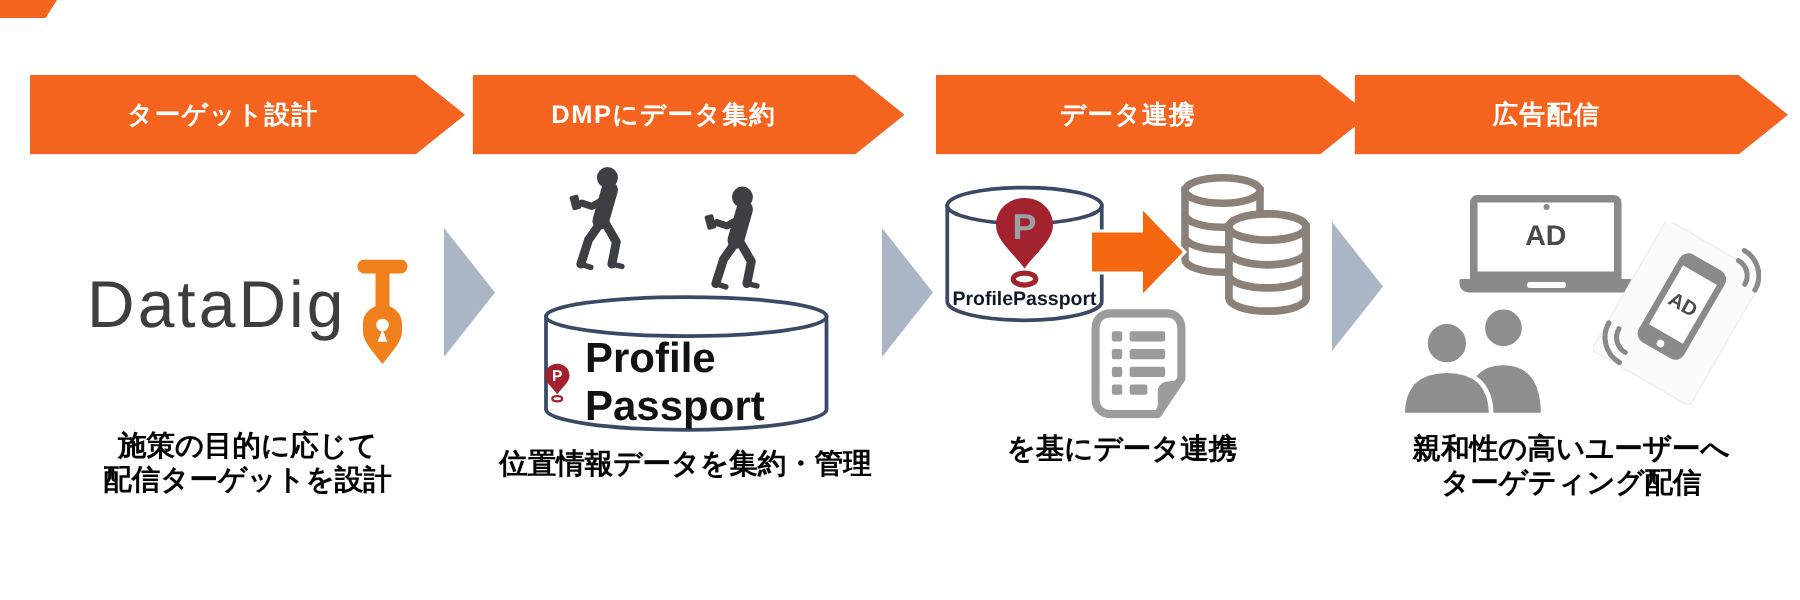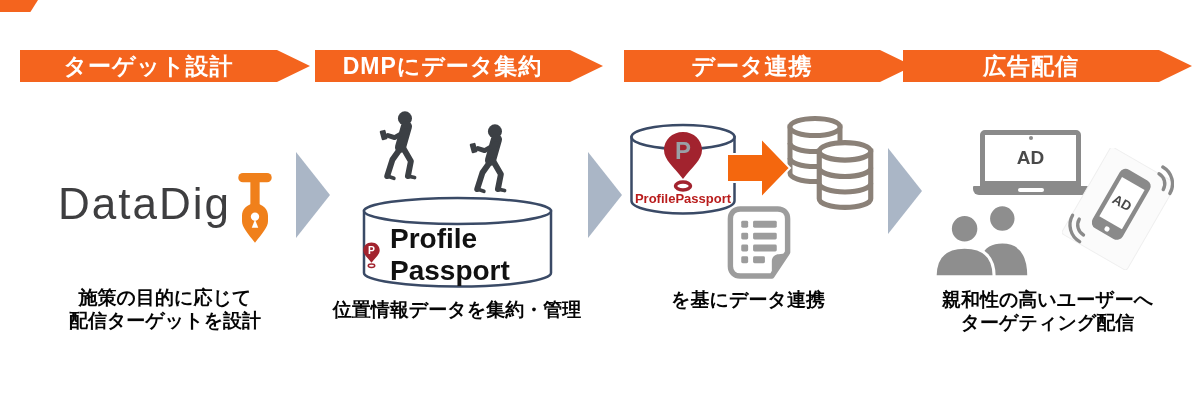--- a/index.html
+++ b/index.html
@@ -1,41 +1,41 @@
 <!DOCTYPE html>
 <html><head>
 <meta charset="utf-8">
 <style>
   html,body{margin:0;padding:0;background:#fff;}
   .canvas{position:relative;width:1200px;height:400px;background:#fff;overflow:hidden;
           font-family:"Liberation Sans","DejaVu Sans",sans-serif;}
   .corner-frag{position:absolute;left:0;top:0;width:38px;height:12px;background:#F4641E;
           clip-path:polygon(0 0,100% 0,80% 100%,0 100%);}
   
-  .banner{position:absolute;top:50px;height:32px;background:#F4641E;color:#fff;
+  .banner{position:absolute;top:50px;height:53px;background:#F4641E;color:#fff;
           display:flex;align-items:center;justify-content:center;
           clip-path:polygon(0 0,calc(100% - 33px) 0,100% 50%,calc(100% - 33px) 100%,0 100%);
-          font-weight:bold;font-size:23px;letter-spacing:1px;padding-right:33px;box-sizing:border-box;}
+          font-weight:bold;font-size:17px;letter-spacing:1px;padding-right:33px;box-sizing:border-box;}
   
   .tri{position:absolute;width:0;height:0;border-top:43px solid transparent;
        border-bottom:43px solid transparent;border-left:34px solid #AAB6C6;}
   
   .caption{position:absolute;text-align:center;font-weight:bold;color:#050505;
            font-size:19px;line-height:23px;}
   
   .datadig{position:absolute;left:58px;top:162px;height:84px;display:flex;align-items:center;gap:7px;}
   .datadig-text{font-size:44px;font-weight:normal;color:#3E3E40;letter-spacing:2px;line-height:84px;}
   .shovel{margin-top:16px;}
   
   .cyl{position:absolute;}
   .cyl svg.shape{position:absolute;left:0;top:0;}
   .cyl-row{position:absolute;left:0;right:0;display:flex;align-items:center;justify-content:center;gap:9px;}
   .cyl-label-lg{font-size:28px;font-weight:bold;color:#111;letter-spacing:0px;}
   .cyl-label-sm{position:absolute;left:0;right:0;text-align:center;font-size:13px;
-                font-weight:bold;color:#b91c1c;}
+                font-weight:bold;color:#0f172a;}
   .bigpin{position:absolute;left:0;right:0;display:flex;justify-content:center;}
   
   .laptop-screen{position:absolute;left:980px;top:130px;width:101px;height:56px;background:#fff;
                  border:5px solid #8A8A8A;border-radius:5px 5px 0 0;display:flex;align-items:center;
                  justify-content:center;font-weight:bold;font-size:19px;color:#4A4A4A;box-sizing:border-box;}
   .laptop-cam{position:absolute;left:50%;top:1px;width:4px;height:4px;border-radius:50%;
               background:#8A8A8A;transform:translateX(-50%);}
   .laptop-base{position:absolute;left:973px;top:186px;width:115px;height:9px;background:#8A8A8A;
                border-radius:1px 1px 6px 6px;}
   .laptop-notch{position:absolute;left:50%;top:2px;width:26px;height:4px;background:#fff;

